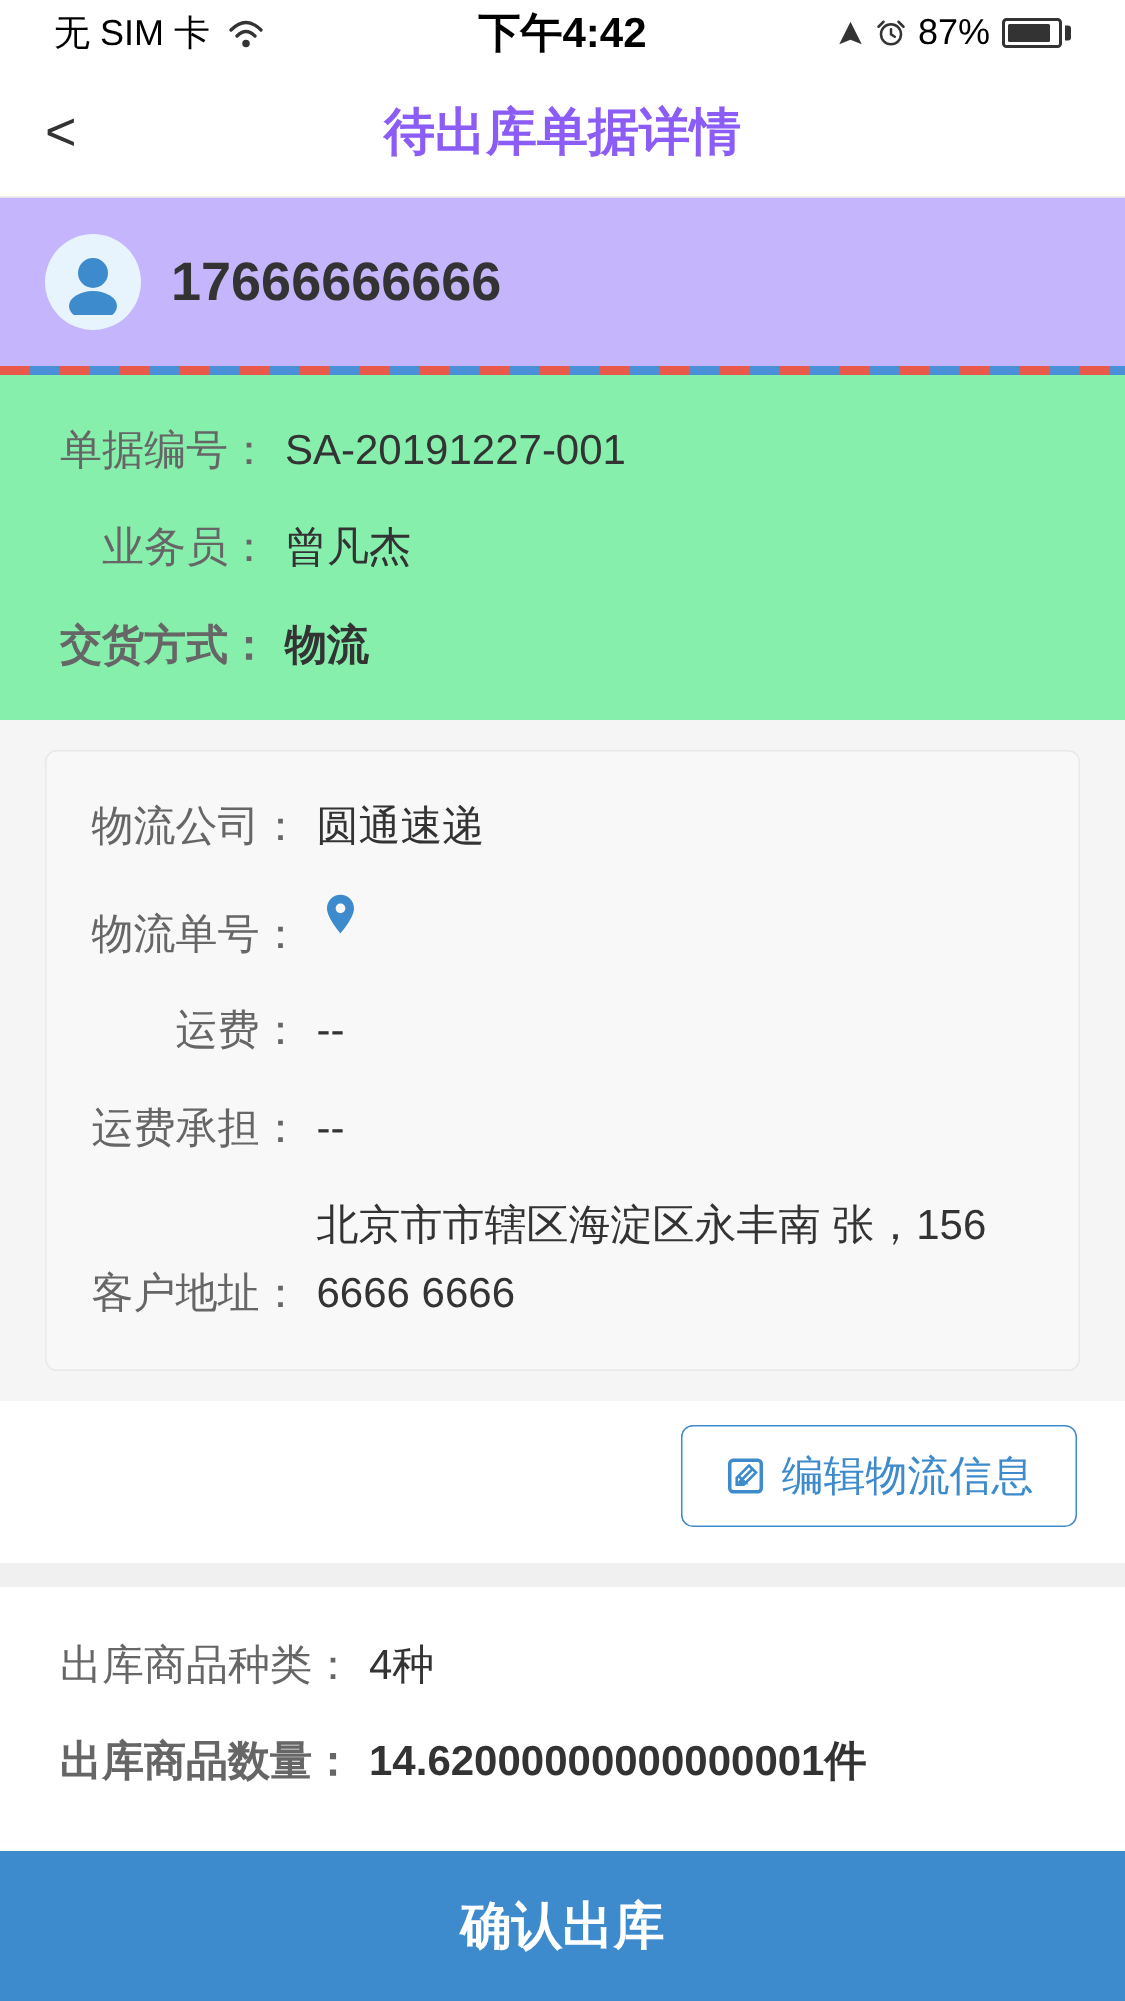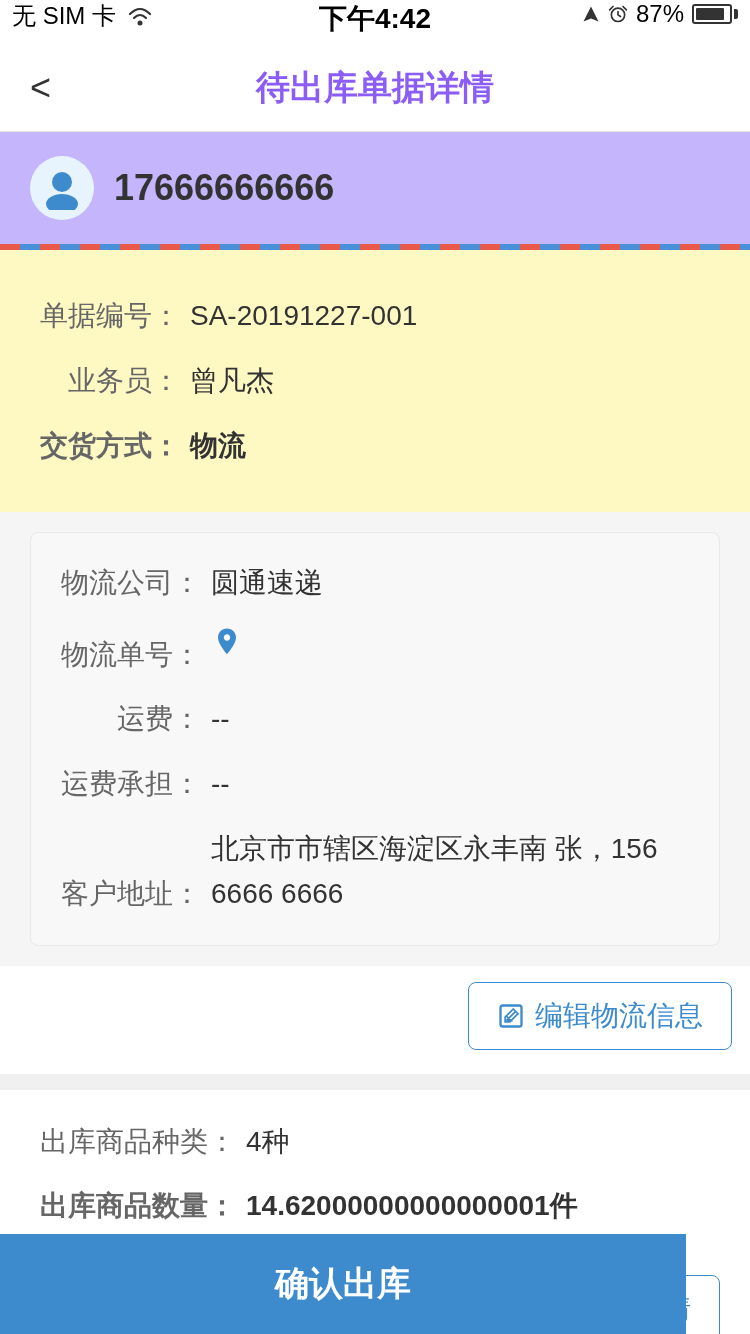--- a/index.html
+++ b/index.html
@@ -9,23 +9,23 @@
       background: #f5f5f5;
       width: 750px;
       min-height: 1334px;
       position: relative;
       font-size: 28px;
     }
     .status-bar {
       background: #fff;
       height: 44px;
       display: flex;
-      align-items: flex-start;
+      align-items: center;
       justify-content: space-between;
-      padding: 0 12px;
+      padding: 0 36px;
       font-size: 24px;
       font-weight: 500;
     }
     .status-left {
       display: flex;
       align-items: center;
       gap: 10px;
     }
     .status-center {
       font-size: 28px;
@@ -87,23 +87,23 @@
     .divider-dashed {
       height: 6px;
       background: repeating-linear-gradient(
         90deg,
         #e8594a 0px, #e8594a 20px,
         #4a90d9 20px, #4a90d9 40px
       );
       margin: 0;
     }
     .section {
-      background: #fef9c3;
+      background: #86efac;
       margin-bottom: 16px;
-      padding: 44px 40px;
+      padding: 28px 40px;
     }
     .info-row {
       display: flex;
       align-items: flex-start;
       margin-bottom: 20px;
       line-height: 1.6;
     }
     .info-row:last-child {
       margin-bottom: 0;
       font-weight: bold;
@@ -156,21 +156,21 @@
       gap: 14px;
     }
     .location-icon {
       color: #3d8bcd;
       font-size: 32px;
     }
     .edit-btn {
       display: flex;
       align-items: center;
       justify-content: flex-end;
-      padding: 16px 18px 24px;
+      padding: 16px 32px 24px;
       background: #fff;
     }
     .edit-logistics-btn {
       border: 1px solid #3d8bcd;
       color: #3d8bcd;
       padding: 14px 28px;
       border-radius: 8px;
       font-size: 28px;
       display: flex;
       align-items: center;
@@ -201,21 +201,21 @@
       display: flex;
       align-items: center;
       gap: 10px;
       background: #fff;
       cursor: pointer;
     }
     .confirm-btn-area {
       position: fixed;
       bottom: 0;
       left: 0;
-      width: 686px;
+      width: 750px;
       background: #3d8bcd;
       height: 100px;
       display: flex;
       align-items: center;
       justify-content: center;
       cursor: pointer;
     }
     .confirm-btn-text {
       color: #fff;
       font-size: 34px;

